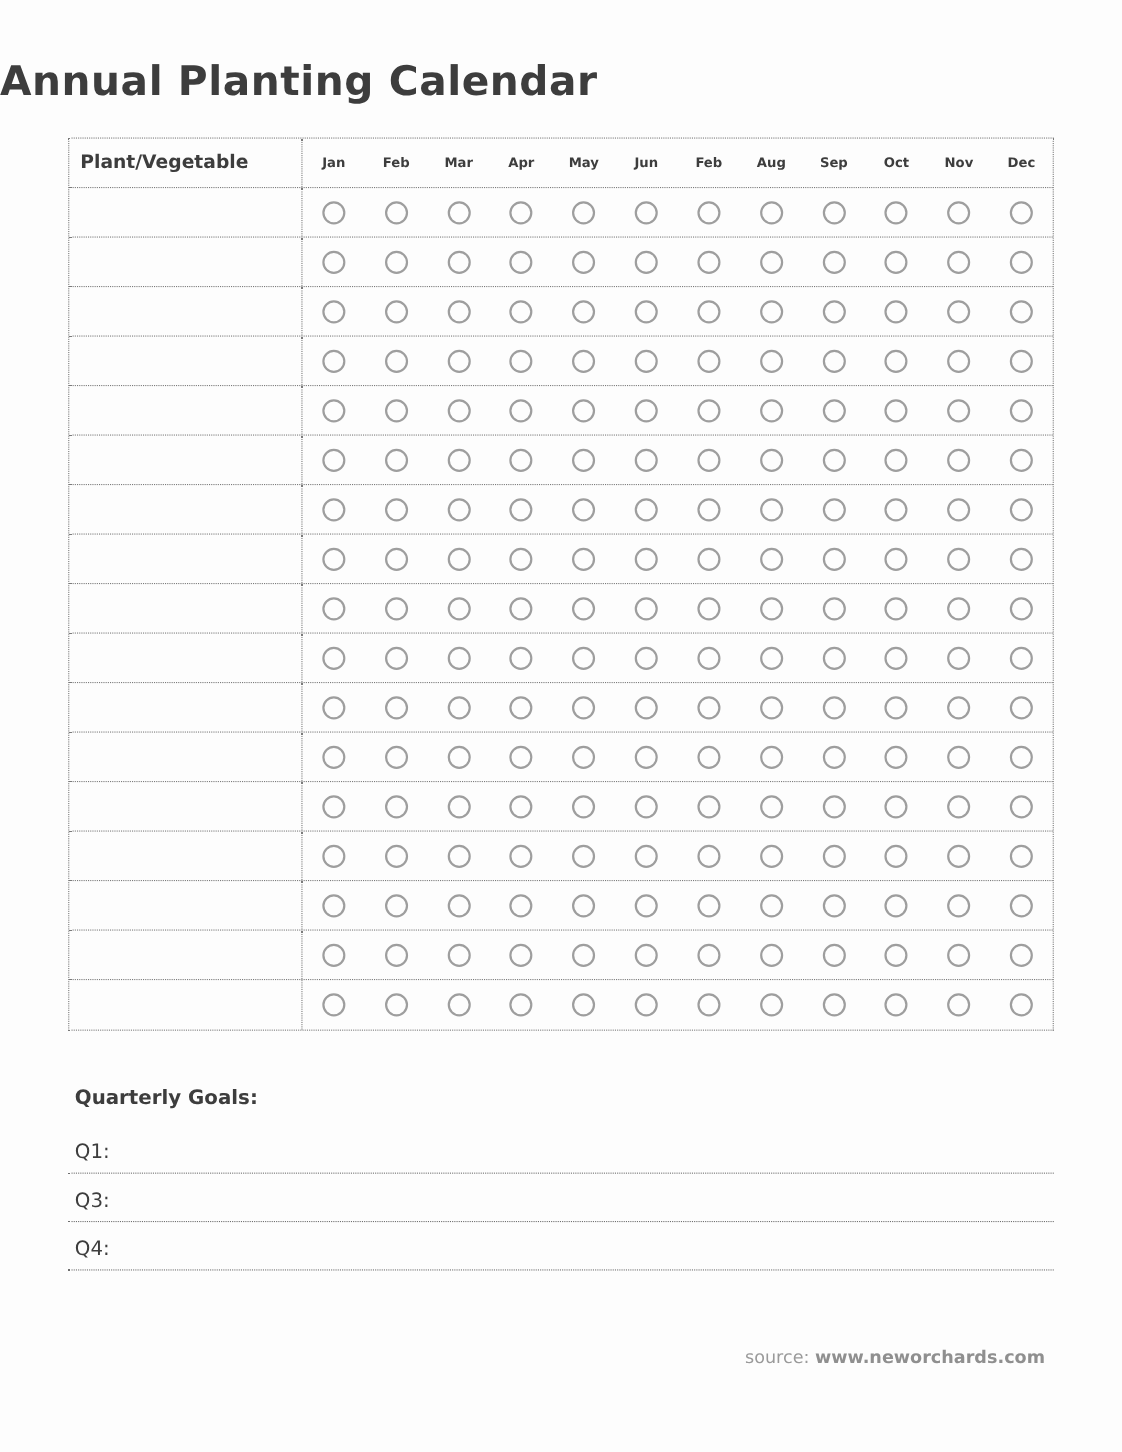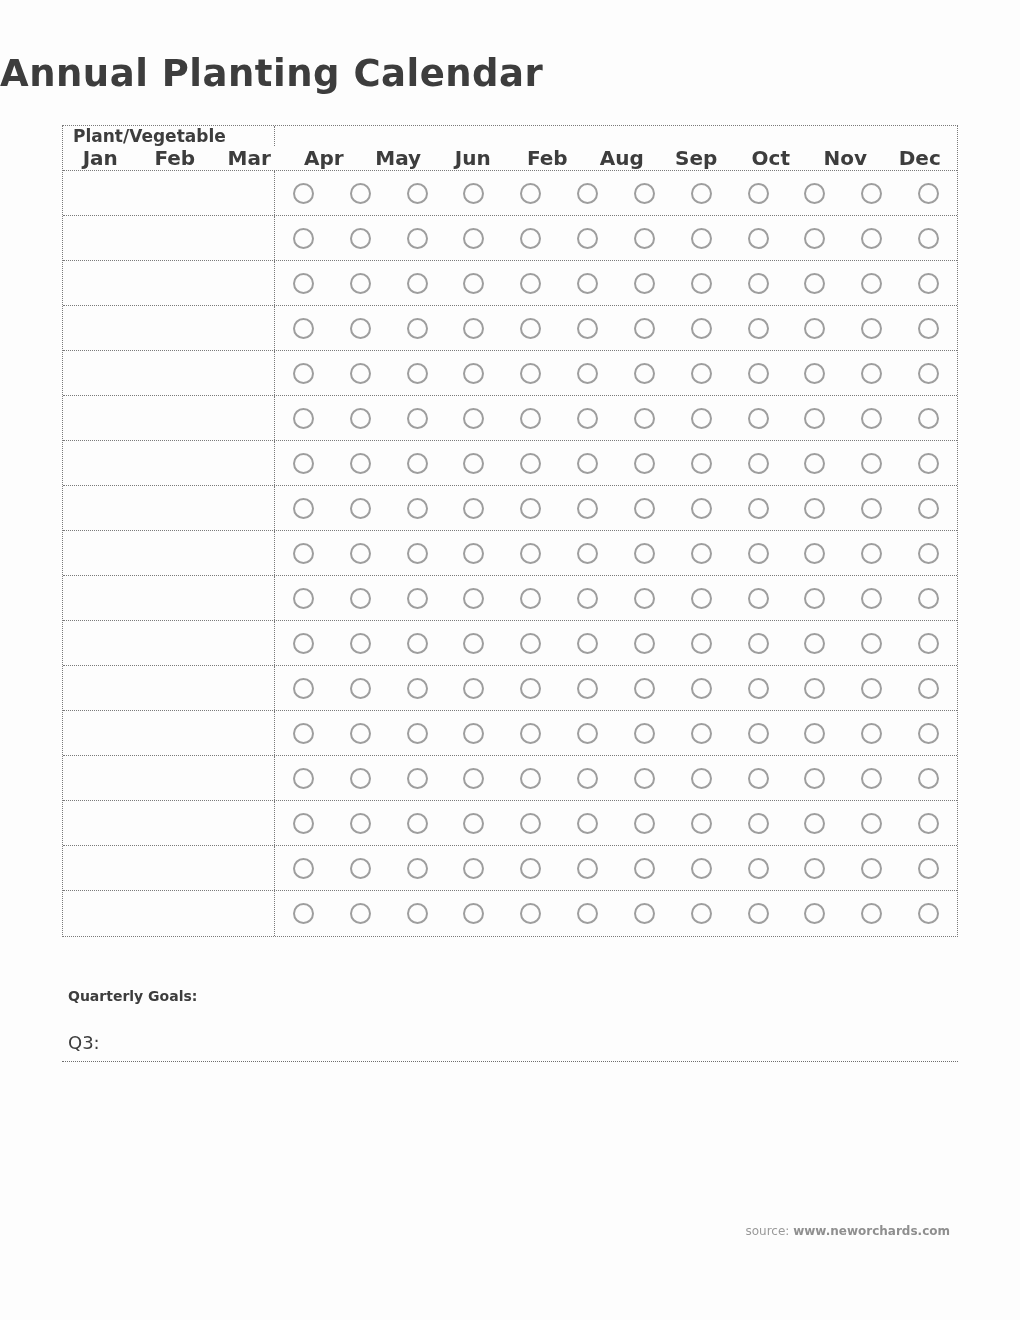--- a/index.html
+++ b/index.html
@@ -25,39 +25,38 @@
     position: absolute;
     left: 62px; top: 125px;
     width: 896px; height: 812px;
     border: 1px dotted #7a7a7a;
     background: #fdfdfd;
   }
   .thead {
     display: flex;
     height: 45px;
     border-bottom: 1px dotted #7a7a7a;
-    flex-direction: column;
   }
   .plant-col {
     width: 212px;
     border-right: 1px dotted #7a7a7a;
     display: flex; align-items: center;
     padding-left: 10px;
     font-size: 17px;
     font-weight: 600;
     color: #3d3d3d;
   }
   .months {
     flex: 1;
     display: grid;
     grid-template-columns: repeat(12, 1fr);
   }
   .month-cell {
     display: flex; align-items: center; justify-content: center;
-    font-size: 20px;
+    font-size: 12px;
     font-weight: 600;
     color: #3d3d3d;
   }
   .trow {
     display: flex;
     height: calc((812px - 47px) / 17);
     border-bottom: 1px dotted #7a7a7a;
   }
   .trow:last-child { border-bottom: none; }
   .plant-cell {
@@ -73,39 +72,39 @@
     border-radius: 50%;
     background: transparent;
   }
 
   .goals {
     position: absolute;
     left: 62px; top: 988px;
     width: 896px;
   }
   .goals-heading {
-    font-size: 14px;
+    font-size: 18px;
     font-weight: 700;
     color: #3d3d3d;
     margin: 0 0 14px 6px;
   }
   .q-row {
     height: 44px;
     border-bottom: 1px dotted #6e6e6e;
     display: flex;
     align-items: flex-end;
     padding: 0 0 8px 6px;
     font-size: 18px;
     color: #3d3d3d;
   }
 
   .footer {
     position: absolute;
     top: 1224px; right: 70px;
-    font-size: 12px;
+    font-size: 16px;
     color: #9a9a9a;
     white-space: nowrap;
   }
   .footer strong { color: #8f8f8f; font-weight: 700; }
 </style>
 </head>
 <body>
 
 <h1 class="title">Annual Planting Calendar</h1>
 
@@ -825,21 +824,27 @@
           </div>
         </div>
       </div>
     </div>
 </div>
 
 <div class="goals">
   <div class="goals-heading">Quarterly Goals:</div>
   <div id="goal-rows">
       <div class="q-row">
+        <span>Q1:</span>
+      </div>
+      <div class="q-row">
         <span>Q3:</span>
+      </div>
+      <div class="q-row">
+        <span>Q4:</span>
       </div>
     </div>
 </div>
 
 <div class="footer">
   <span>source:</span>
   <strong>www.neworchards.com</strong>
 </div>
 
 </body></html>

